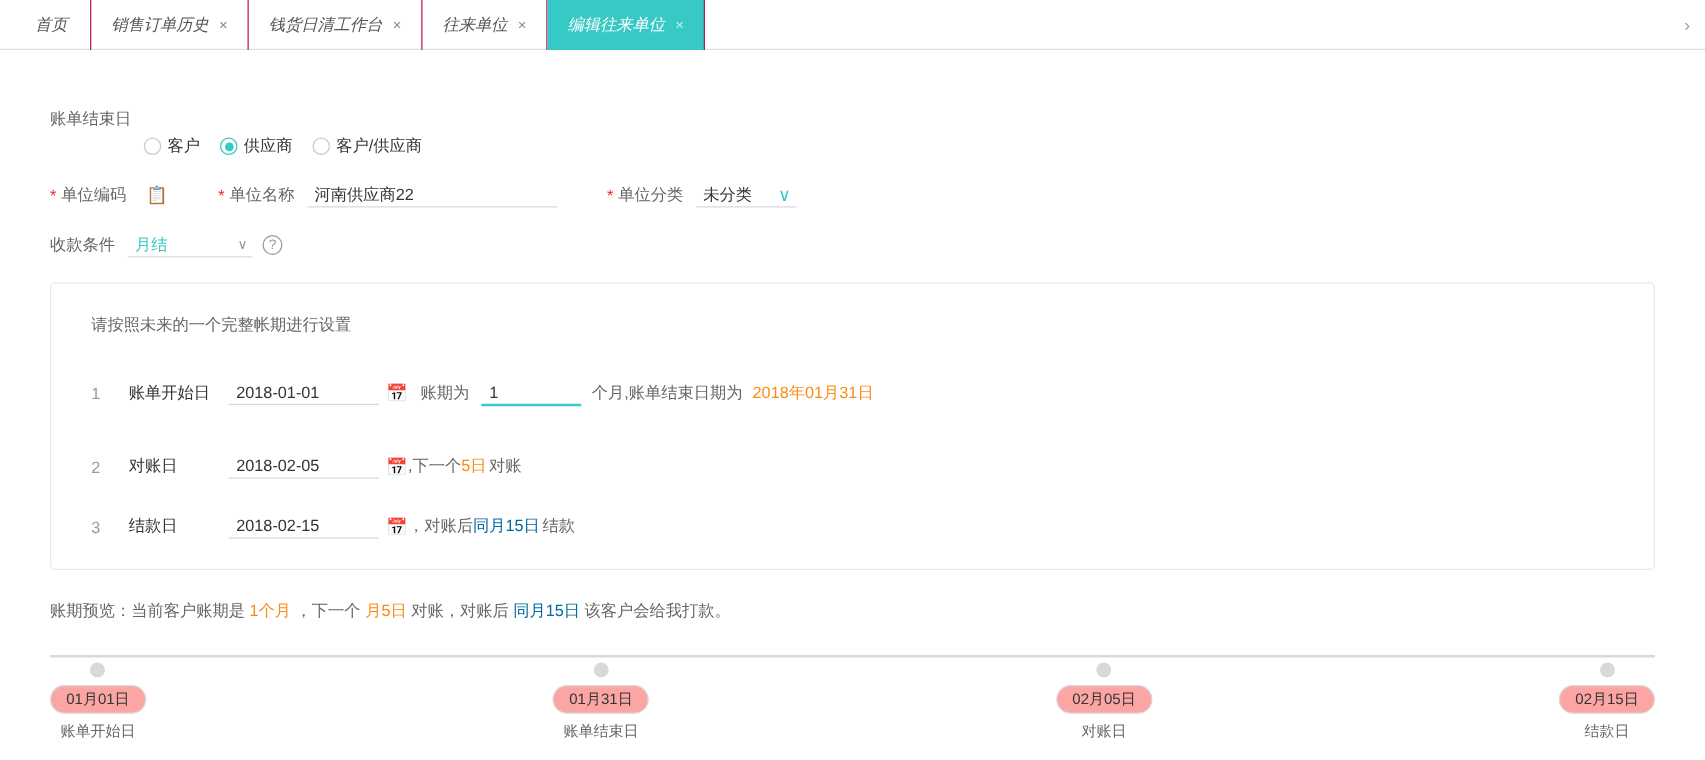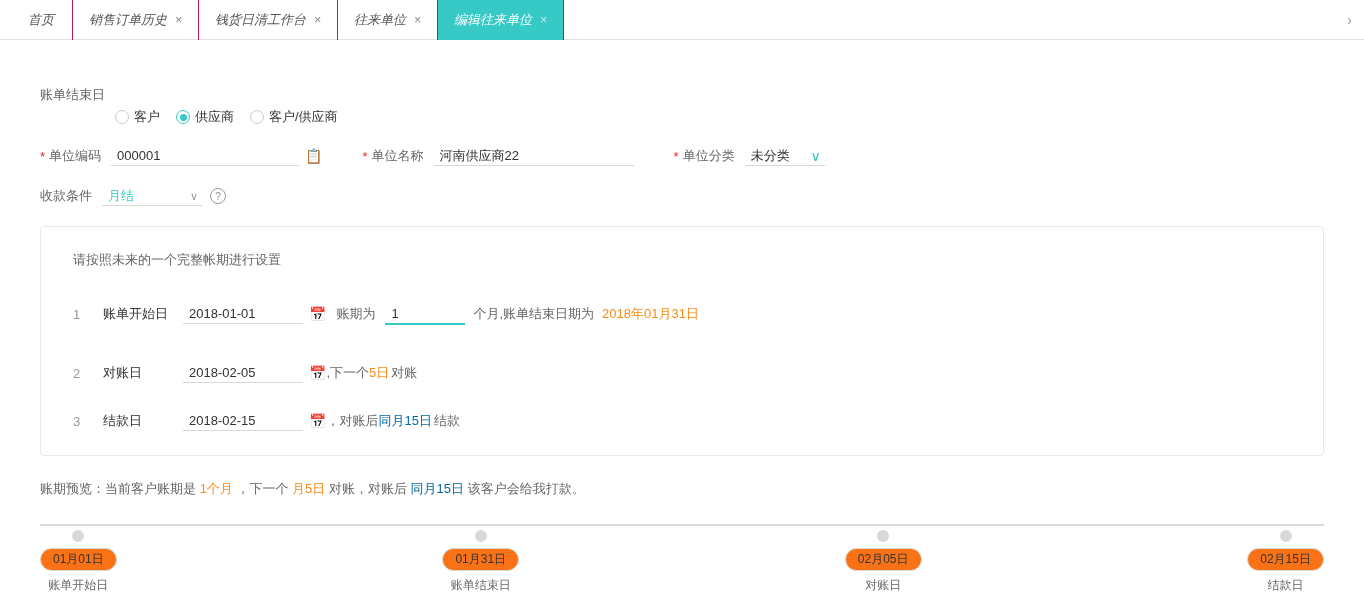--- a/index.html
+++ b/index.html
@@ -101,21 +101,21 @@
       position: absolute; top: 14px; left: 0; right: 0; height: 2px; background: #d9d9d9;
     }
     .timeline-points { display: flex; justify-content: space-between; width: 100%; position: relative; }
     .timeline-point { display: flex; flex-direction: column; align-items: center; }
     .point-dot {
       width: 12px; height: 12px; border-radius: 50%; background: #d9d9d9;
       border: 2px solid #d9d9d9; z-index: 1;
     }
     .point-dot.start { background: #d9d9d9; }
     .point-label-box {
-      margin-top: 6px; background: #f97316; border: 1px solid #d9d9d9;
+      margin-top: 6px; background: #fca5a5; border: 1px solid #d9d9d9;
       border-radius: 12px; padding: 2px 12px; font-size: 12px; color: #333;
       white-space: nowrap;
     }
     .point-name { margin-top: 6px; font-size: 12px; color: #666; }
   </style>
 </head>
 <body>
 
 <div class="tabs-bar">
   <div class="tab tab-home">
@@ -159,21 +159,20 @@
         <div class="radio-circle"></div>
         <span>客户/供应商</span>
       </label>
     </div>
   </div>
 
   <div class="form-row">
     <div class="field-group">
       <span class="required-star">*</span>
       <span class="form-label">单位编码</span>
-      <input type="text" class="text-input" value="000001" style="">
       <span class="calendar-icon">📋</span>
     </div>
     <div class="field-group">
       <span class="required-star">*</span>
       <span class="form-label">单位名称</span>
       <input type="text" class="text-input input-wide" value="河南供应商22" style="">
     </div>
     <div class="field-group">
       <span class="required-star">*</span>
       <span class="form-label">单位分类</span>

